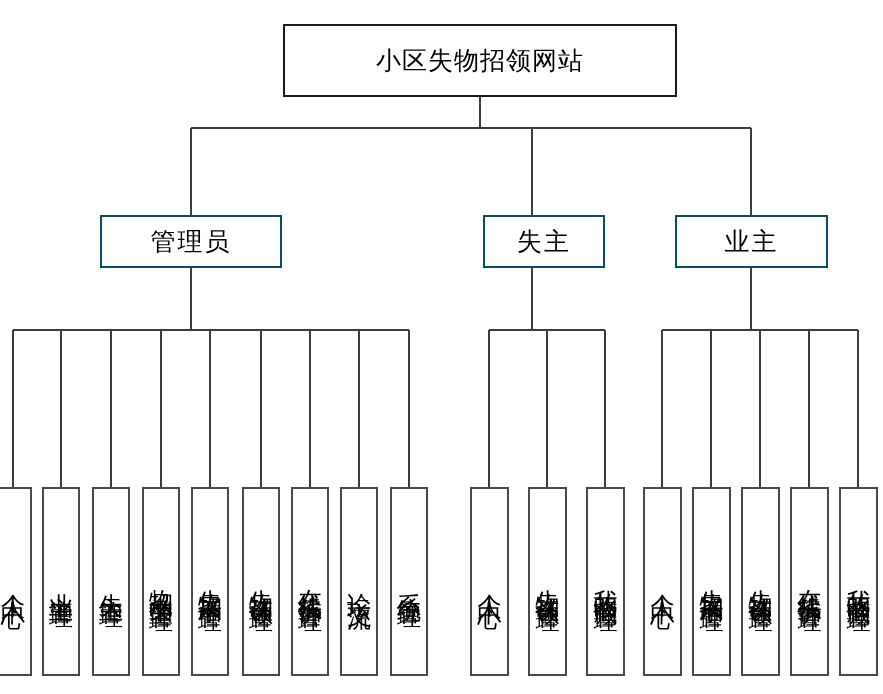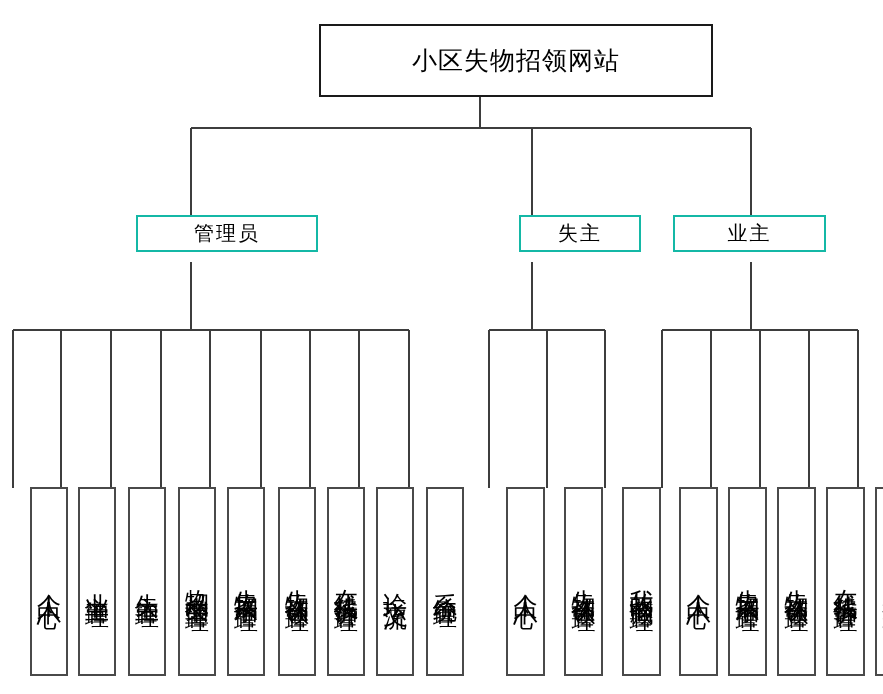--- a/index.html
+++ b/index.html
@@ -15,37 +15,36 @@
   .node {
     position: absolute;
     background: #ffffff;
     color: #000000;
     display: flex;
     align-items: center;
     justify-content: center;
     box-sizing: border-box;
     text-align: left;
     z-index: 2;
-    margin-left: 36px;
   }
   .root {
     left: 283px; top: 24px; width: 394px; height: 73px;
     border: 2px solid #1a1a1a;
     font-size: 25px;
     letter-spacing: 1px;
   }
   .branch {
-    top: 215px; height: 37px;
-    border: 2px solid #14b8a6;
-    font-size: 20px;
+    top: 215px; height: 53px;
+    border: 2px solid #0c4a6e;
+    font-size: 25px;
     letter-spacing: 2px;
   }
   #b-admin { left: 100px; width: 182px; }
   #b-loser { left: 483px; width: 122px; }
-  #b-owner { left: 637px; width: 153px; }
+  #b-owner { left: 675px; width: 153px; }
   .leaf {
     top: 487px; height: 189px; width: 38px;
     border: 2px solid #4a4a4a;
     writing-mode: vertical-rl;
     text-orientation: upright;
     font-size: 24px;
     letter-spacing: 4px;
     line-height: 1;
   }
   .leaf.mid, .leaf.right { width: 39px; }

